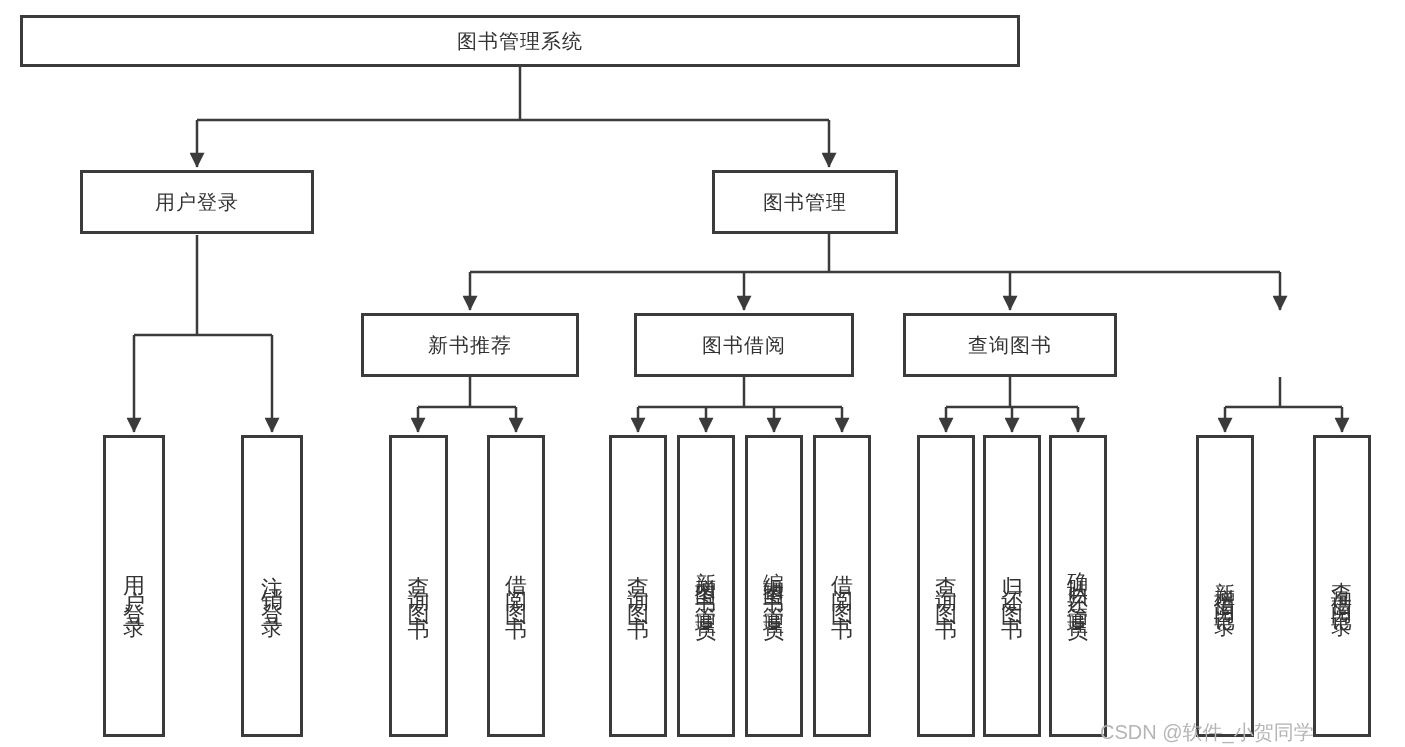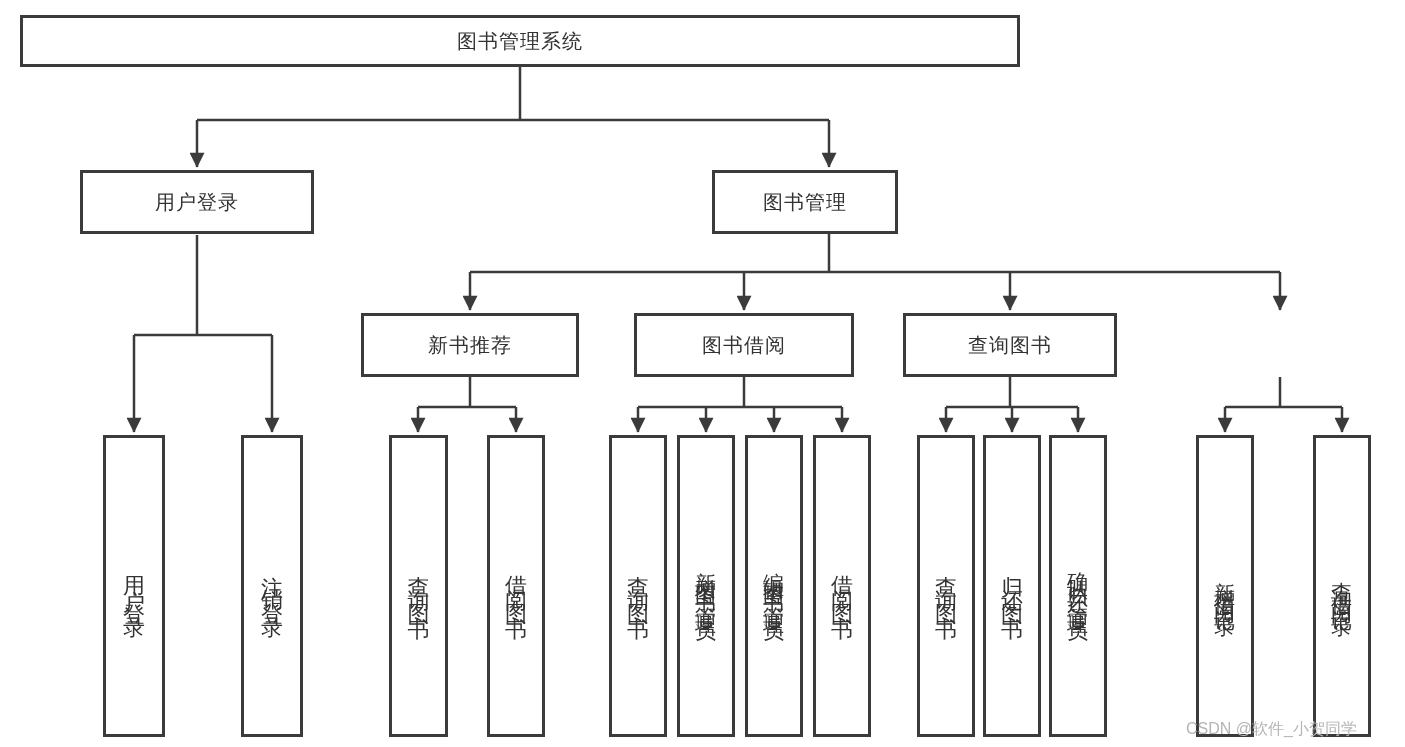--- a/index.html
+++ b/index.html
@@ -41,22 +41,22 @@
     font-size:22px;
     letter-spacing:14px;
     line-height:1;
   }
   .vlabel--long{
     letter-spacing:7px;
     font-size:21px;
   }
   .watermark{
     position:absolute;z-index:3;
-    left:1186px;top:719px;
-    font-size:16px;
+    left:1100px;top:719px;
+    font-size:20px;
     color:var(--watermark);
     white-space:nowrap;
   }
 </style>
 </head>
 <body>
 
 <div class="stage">
 
   <svg class="connectors" width="1405" height="747" viewBox="0 0 1405 747" xmlns="http://www.w3.org/2000/svg">

